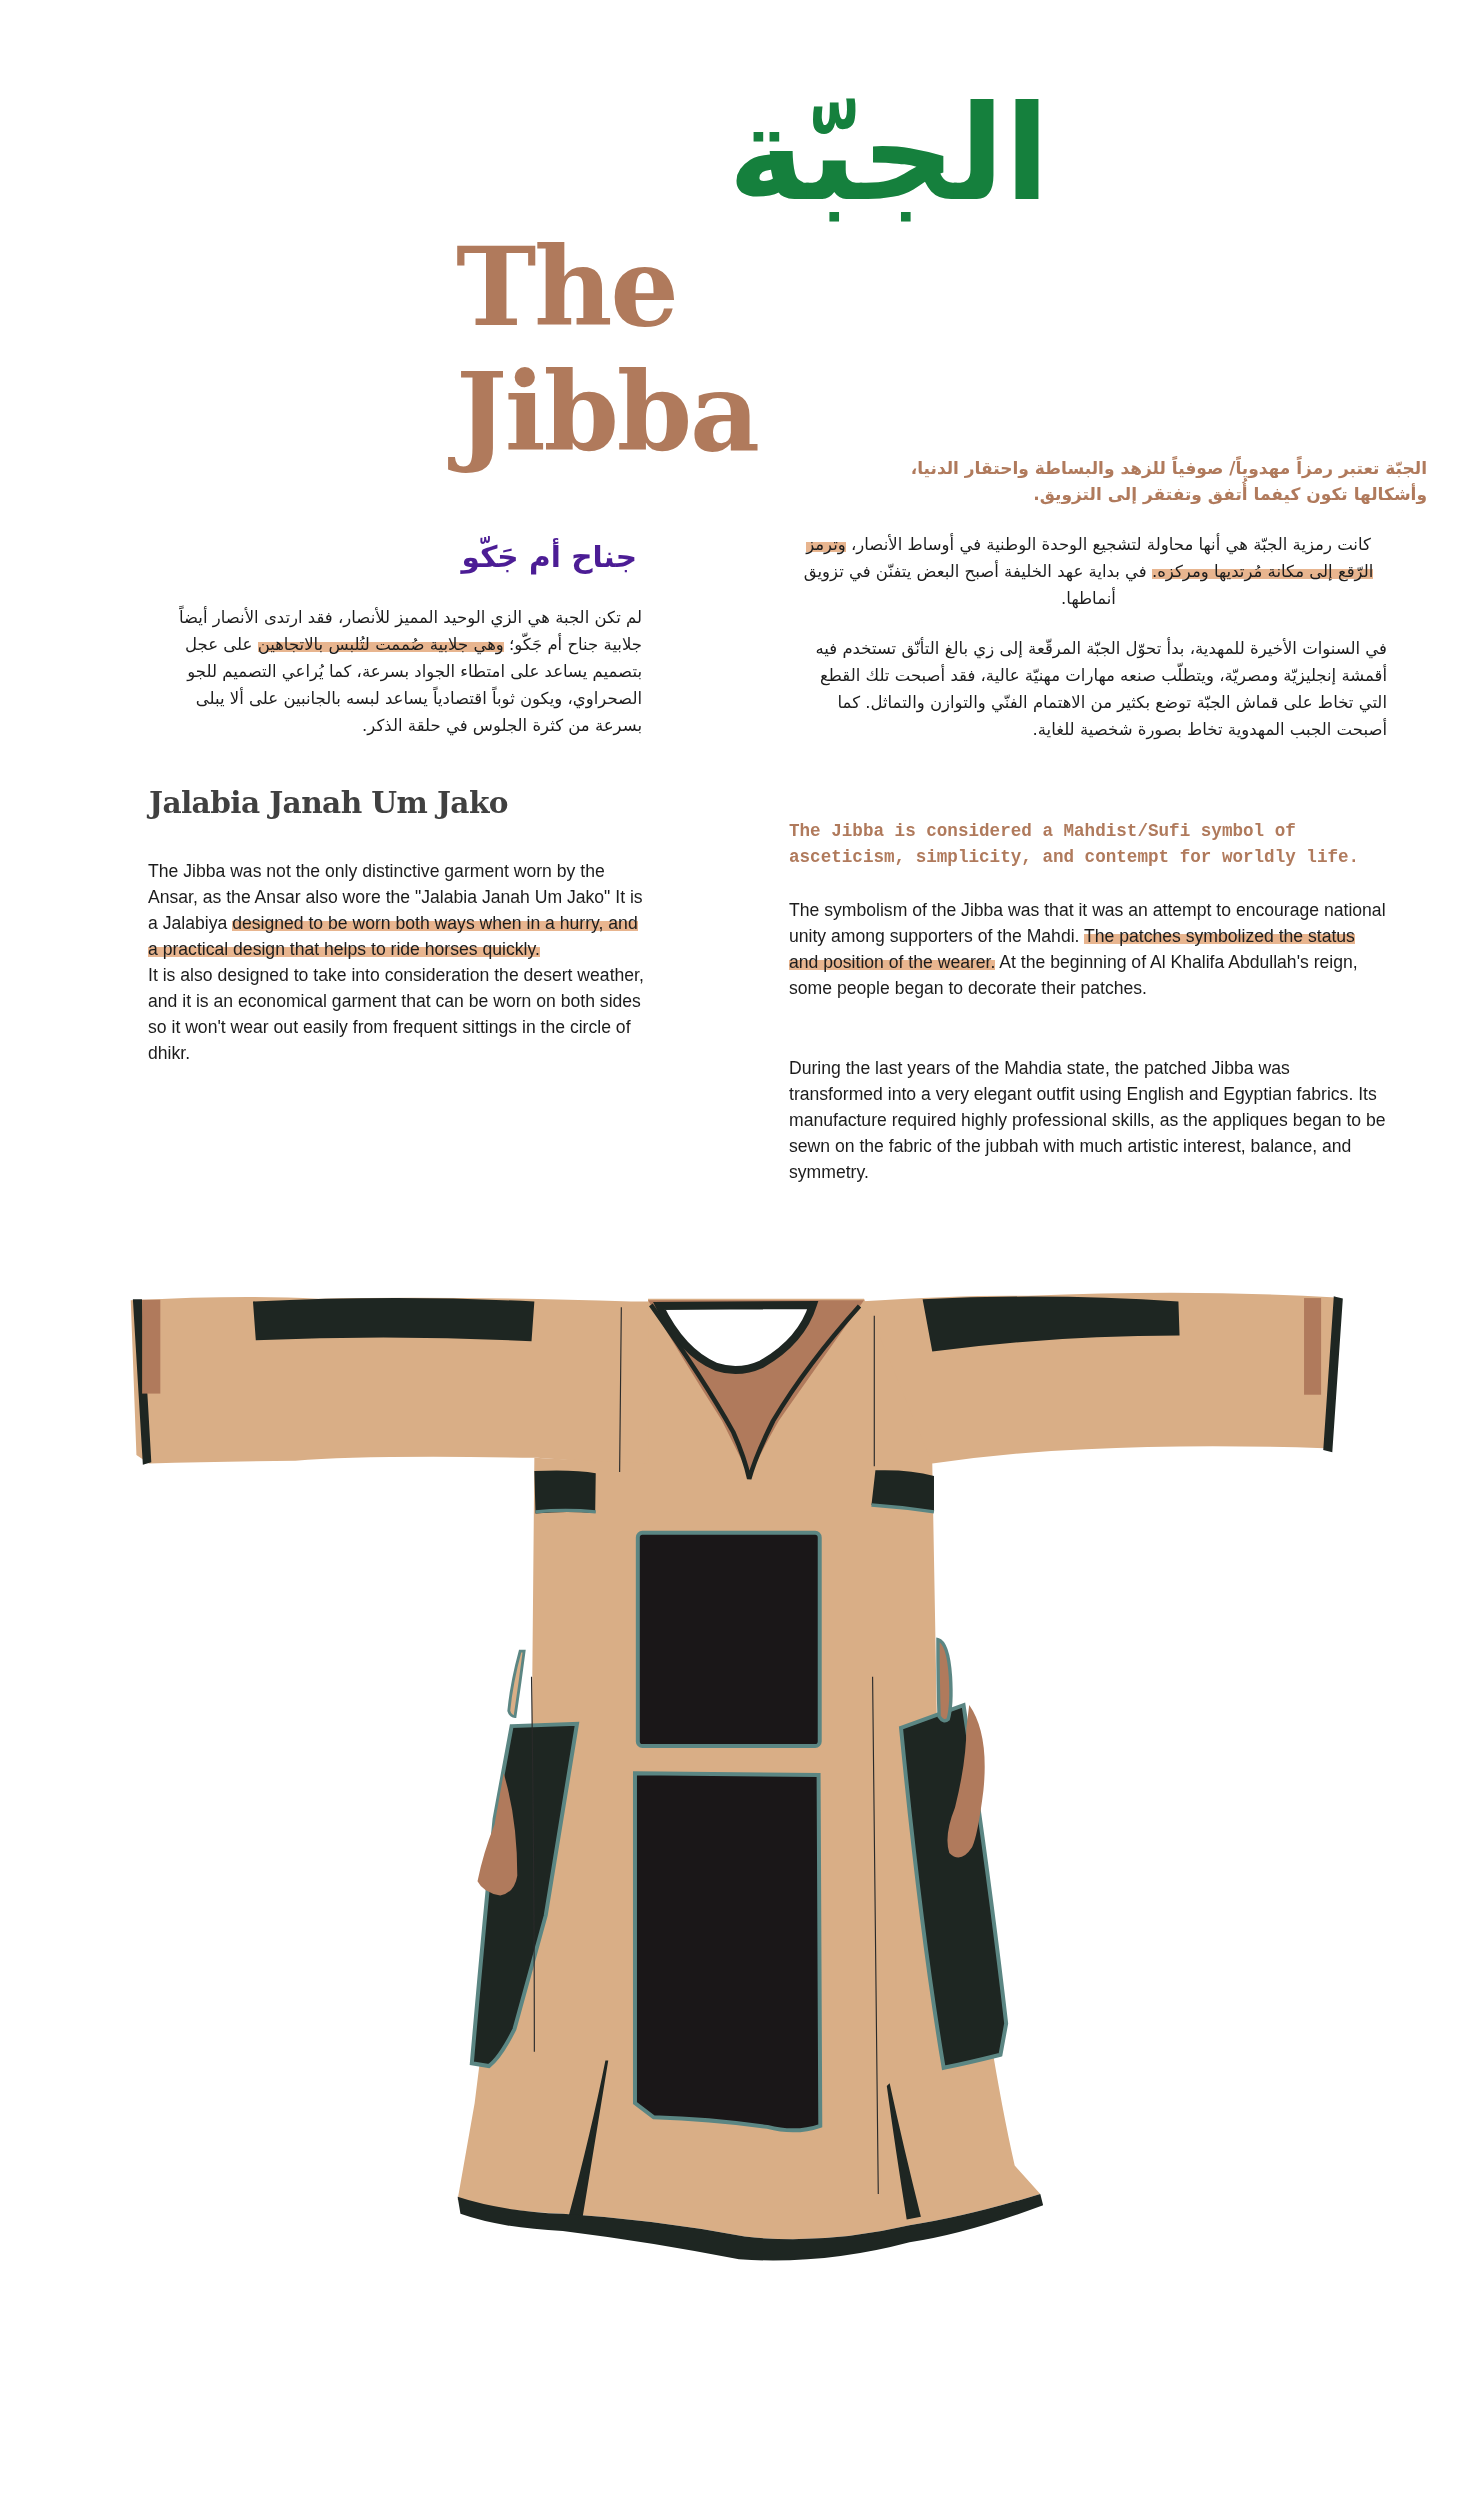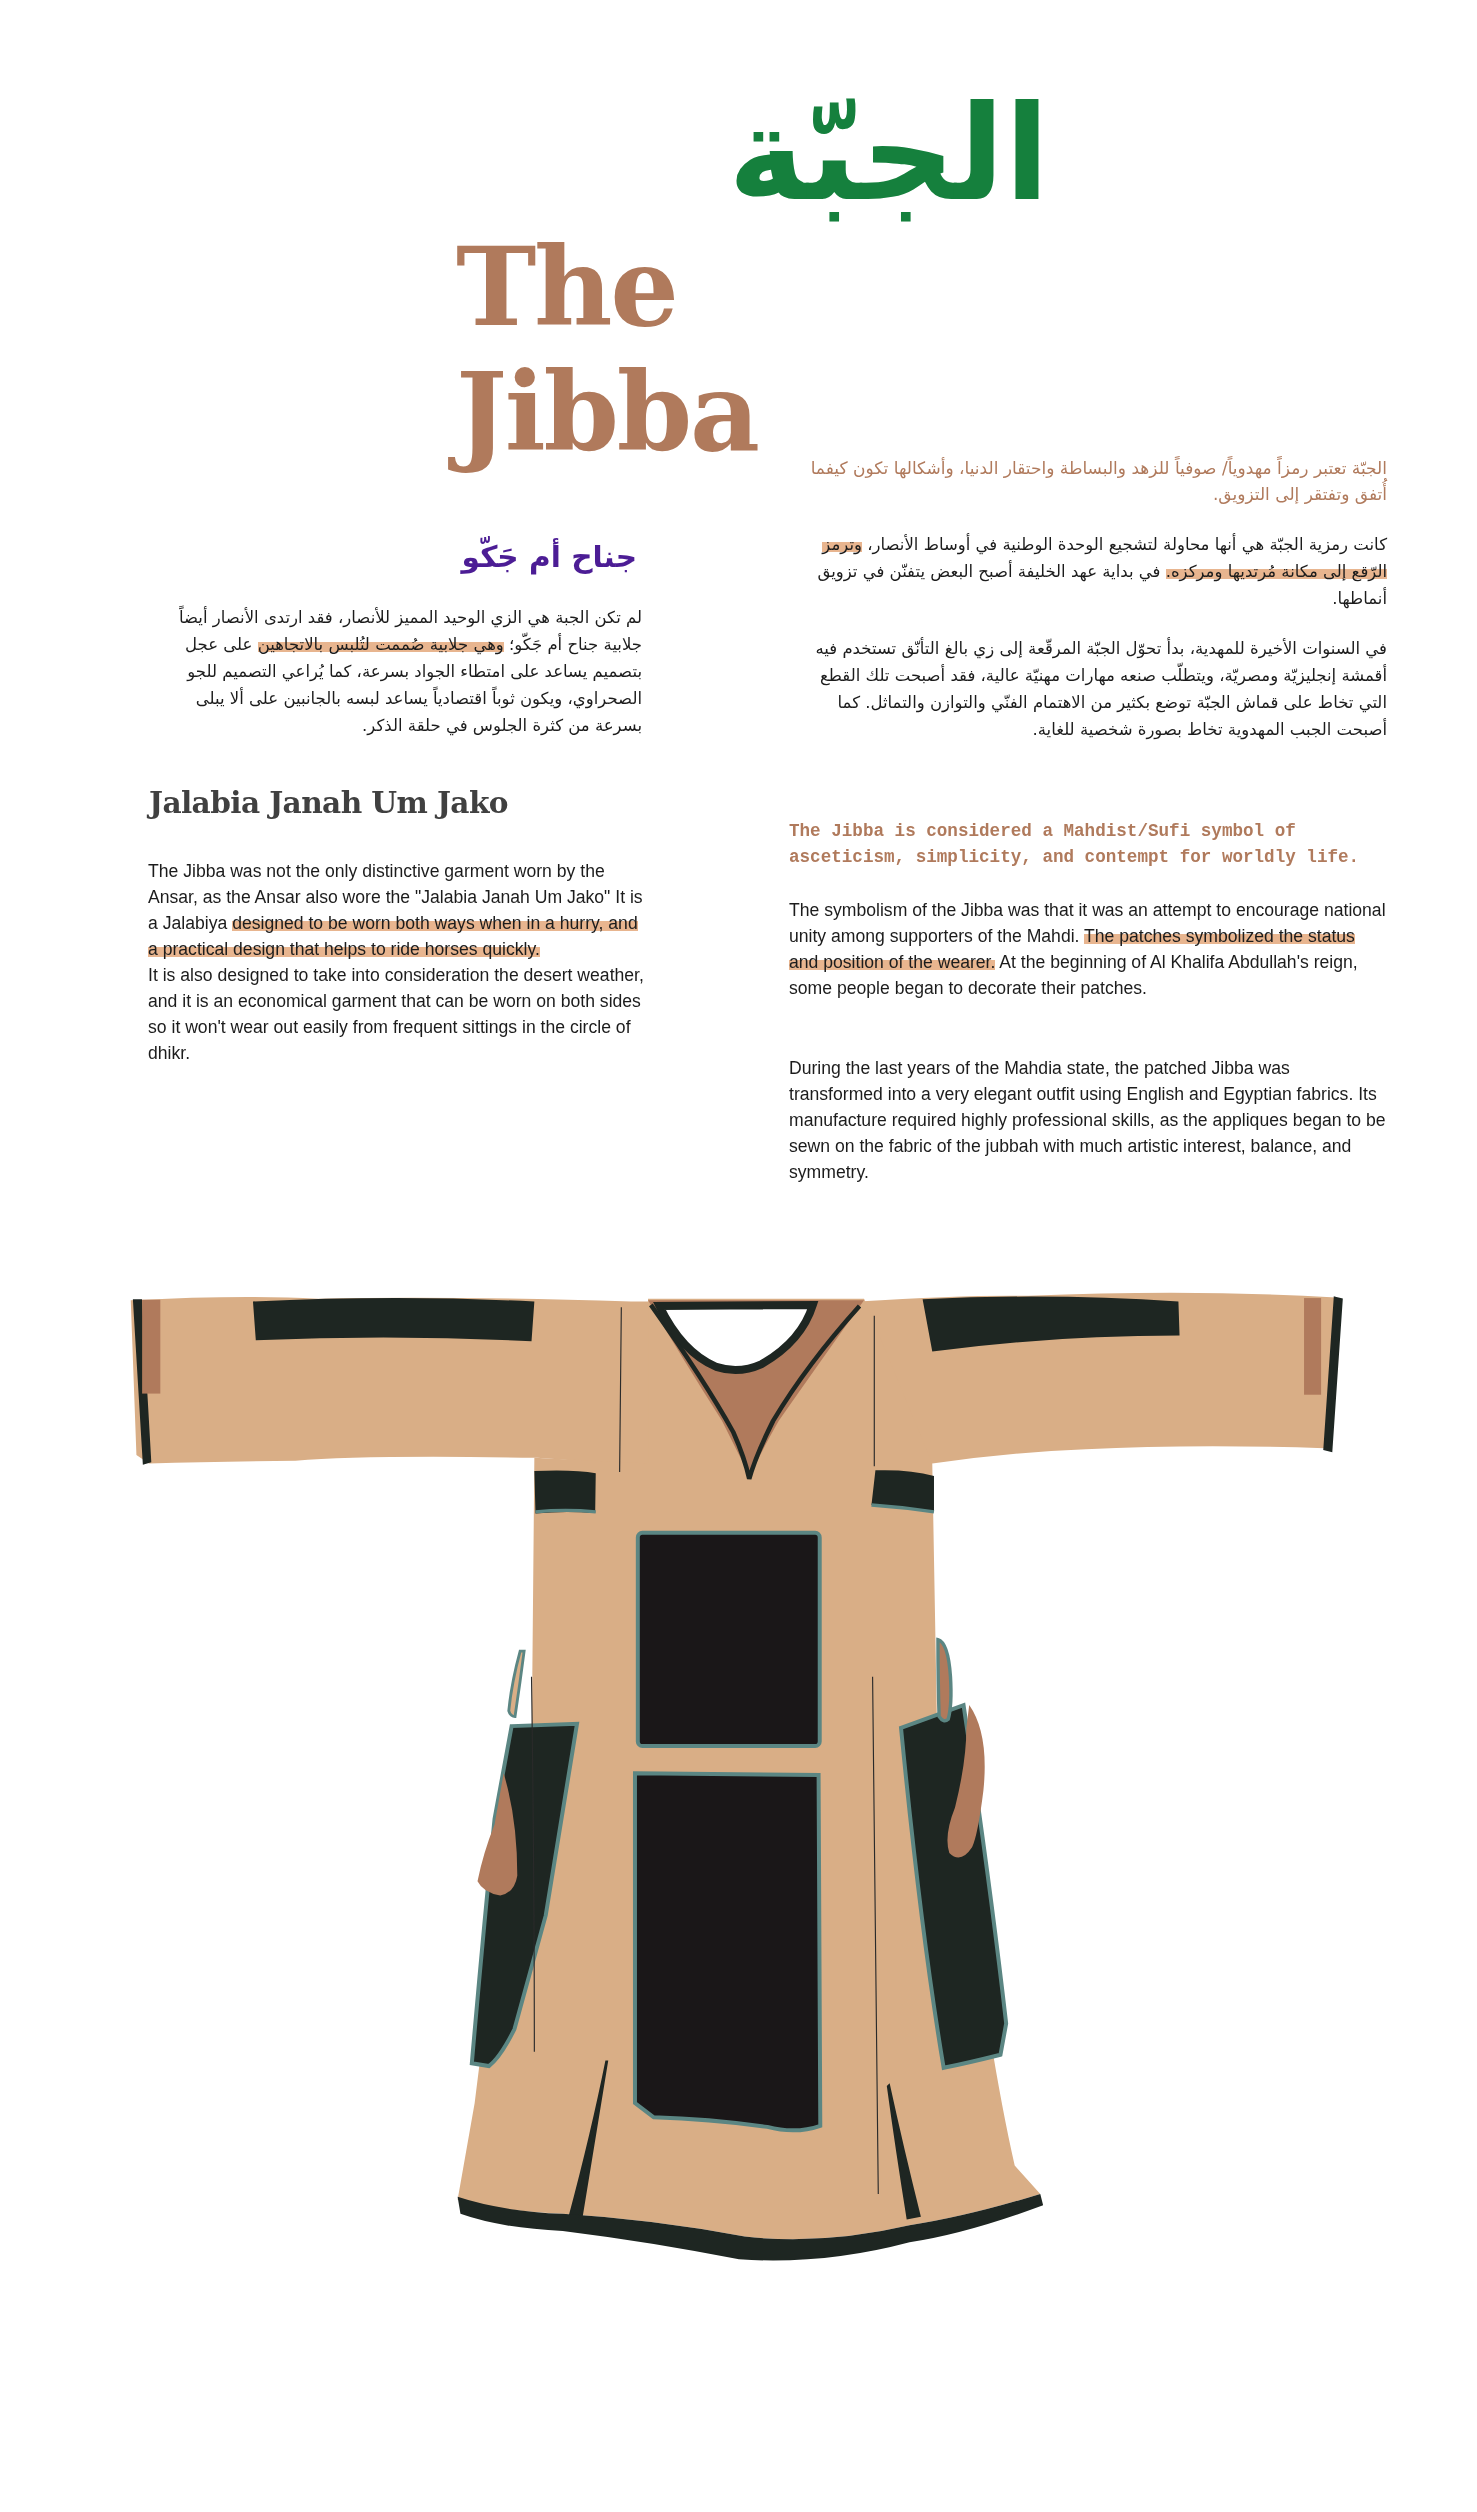--- a/index.html
+++ b/index.html
@@ -19,25 +19,25 @@
       left: 412px; top: 225px; width: 512px;
       font-family: "DejaVu Serif", serif; font-weight: bold;
       font-size: 108px; line-height: 125px; color: #b07a5c;
       letter-spacing: -2.3px;
       margin-left: 44px;
     }
 
     
     .ar { direction: rtl; text-align: right; font-family: "DejaVu Sans", sans-serif; }
     .ar-lead {
-      left: 796px; top: 455px; width: 591px;
-      font-size: 17px; line-height: 26px; color: #b07a5c; font-weight: normal;
+      left: 836px; top: 455px; width: 591px;
+      font-size: 17px; line-height: 26px; color: #b07a5c; font-weight: bold;
     }
     .ar-p { font-size: 16.5px; line-height: 27px; color: #1c1c1c; }
-    .ar-p1 { left: 790px; top: 531px; width: 597px; }
+    .ar-p1 { left: 790px; top: 531px; width: 597px; text-align: center; }
     .ar-p2 { left: 790px; top: 635px; width: 597px; }
     .ar-heading-left {
       left: 364px; top: 537px; width: 273px;
       font-size: 29.6px; line-height: 40px; color: #4c1d95; font-weight: bold;
     }
     .ar-left-p { left: 148px; top: 604px; width: 494px; }
 
     
     .en-heading-left {
       left: 149px; top: 783px; width: 489px;

